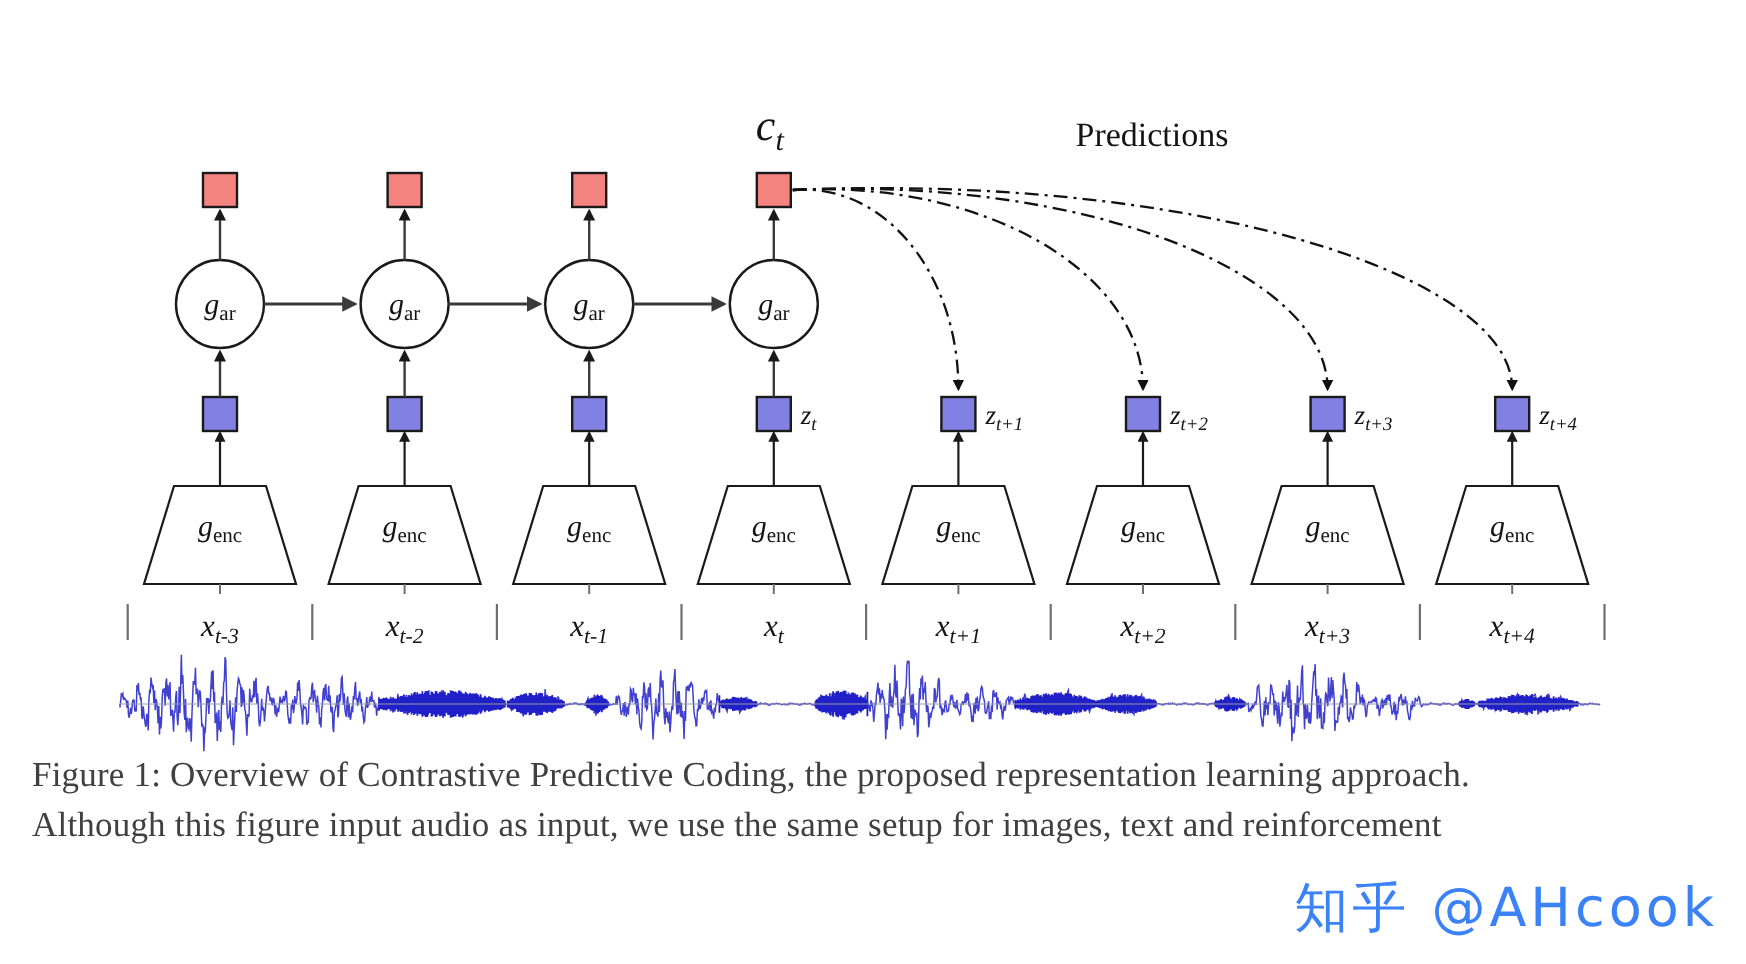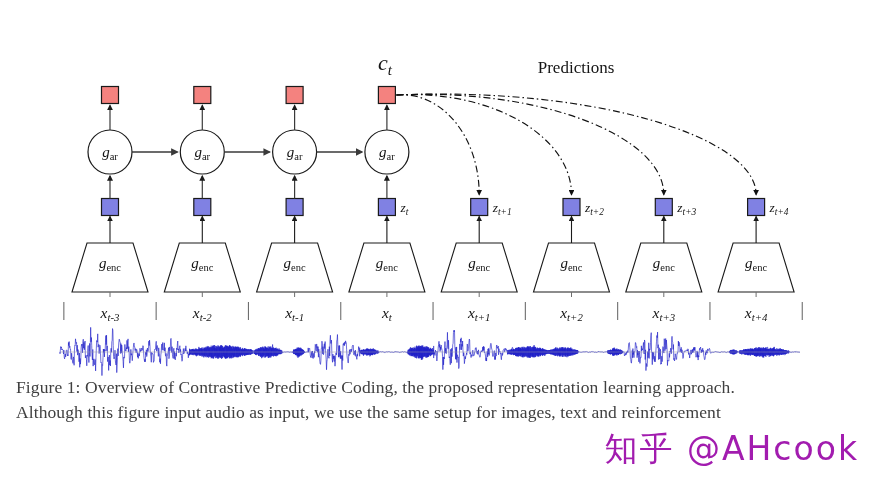--- a/index.html
+++ b/index.html
@@ -22,22 +22,22 @@
     line-height:25px;
     color:#404040;
     letter-spacing:0.1px;
   }
   .caption span{display:block;white-space:nowrap;}
   .watermark{
     position:absolute;
     right:14px;
     bottom:10px;
     font-family:"DejaVu Sans", sans-serif;
-    font-size:33px;
-    color:#a21caf;
+    font-size:27px;
+    color:#3b82f6;
     letter-spacing:2px;
     user-select:none;
     white-space:nowrap;
   }
 </style>
 </head>
 <body>
 
 <div id="figure-wrap">
 

